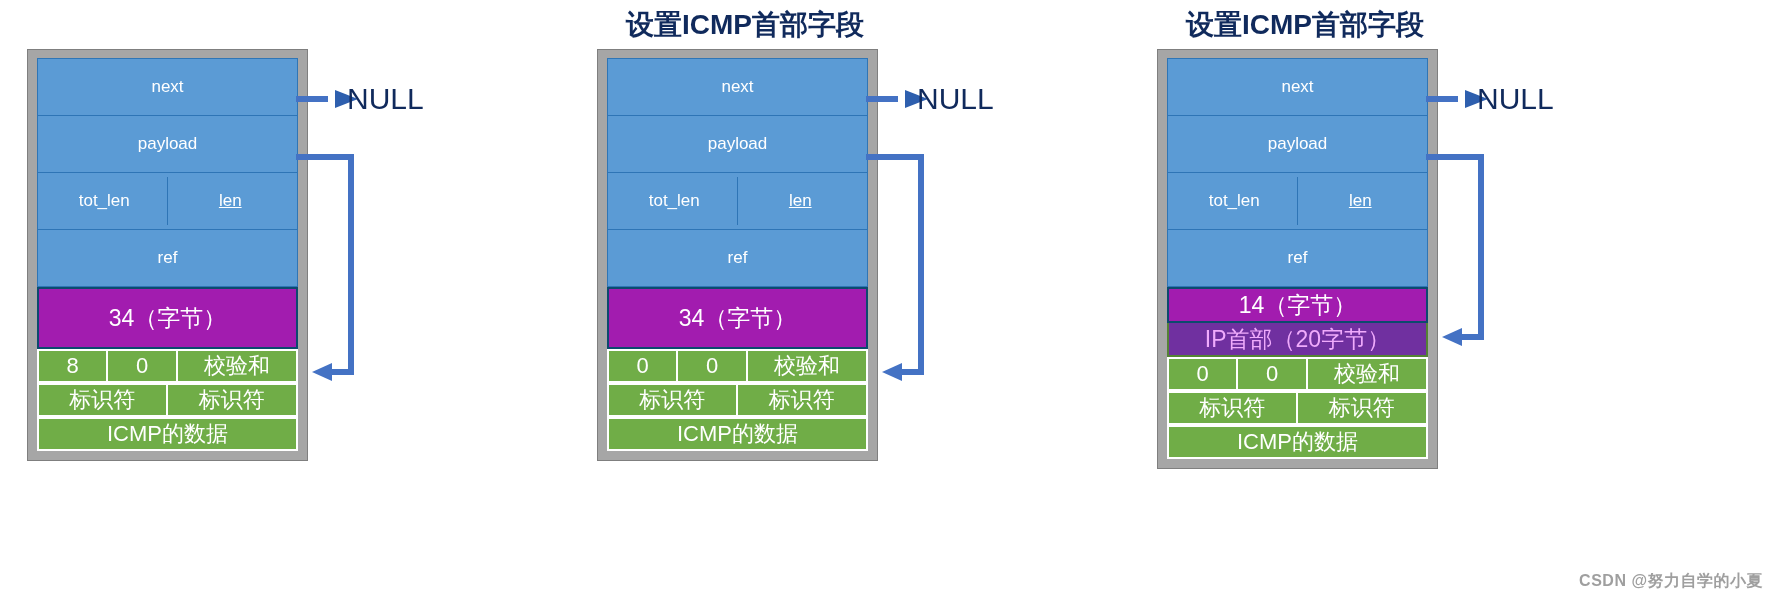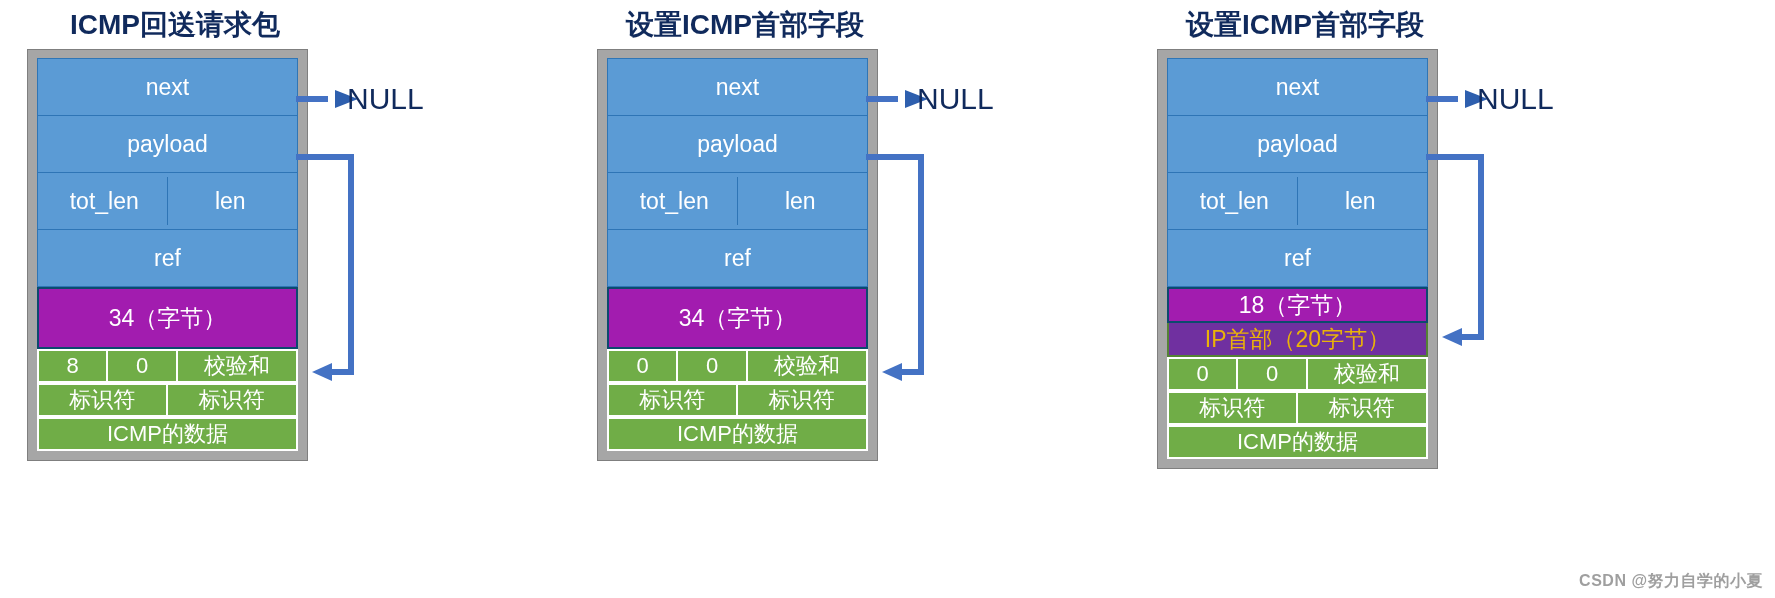--- a/index.html
+++ b/index.html
@@ -62,40 +62,40 @@
     position: relative;
     width: 100%;
   }
 
   
   .row-blue {
     background: #5b9bd5;
     border: 1px solid #2e75b6;
     box-sizing: border-box;
     color: #ffffff;
-    font-size: 23px;
+    font-size: 17px;
     display: flex;
     align-items: center;
     justify-content: center;
     height: 58px;
     margin-bottom: -1px;
   }
   .row-blue.split {
     padding: 4px;
   }
   .cell-blue {
     flex: 1 1 50%;
     height: 100%;
     display: flex;
     align-items: center;
     justify-content: center;
     border-right: 1px solid #2e75b6;
     box-sizing: border-box;
   }
-  .cell-blue:last-child { border-right: none; }
+  .cell-blue:last-child { border-right: none; text-decoration: underline; }
 
   
   .row-orange {
     background: #a21caf;
     border: 2px solid #0c4a6e;
     box-sizing: border-box;
     color: #ffffff;
     font-size: 23px;
     display: flex;
     align-items: center;
@@ -104,21 +104,21 @@
     margin-top: 1px;
   }
   .row-orange.short { height: 36px; }
 
   
   .row-purple {
     background: #7030a0;
     border: 2px solid #548235;
     border-top: none;
     box-sizing: border-box;
-    color: #eab308;
+    color: #f0abfc;
     font-size: 23px;
     display: flex;
     align-items: center;
     justify-content: center;
     height: 34px;
   }
 
   
   .row-green {
     background: #70ad47;
@@ -174,21 +174,20 @@
     letter-spacing: 0.5px;
     font-weight: bold;
   }
 </style>
 </head>
 <body>
 
 <div class="canvas">
 
   <div class="panel" id="panel-0">
-    <div class="panel-title">ICMP回送请求包</div>
 
     <div class="frame">
       <div class="rows">
 
         <div class="row-blue">
           <span>next</span>
         </div>
 
         <div class="row-blue">
           <span>payload</span>
@@ -349,21 +348,21 @@
           <div class="cell-blue">
             <span>len</span>
           </div>
         </div>
 
         <div class="row-blue">
           <span>ref</span>
         </div>
 
         <div class="row-orange short">
-          <span>18（字节）</span>
+          <span>14（字节）</span>
         </div>
 
         <div class="row-purple">
           <span>IP首部（20字节）</span>
         </div>
 
         <div class="row-green split">
           <div class="cell-green w1">
             <span>0</span>
           </div>

